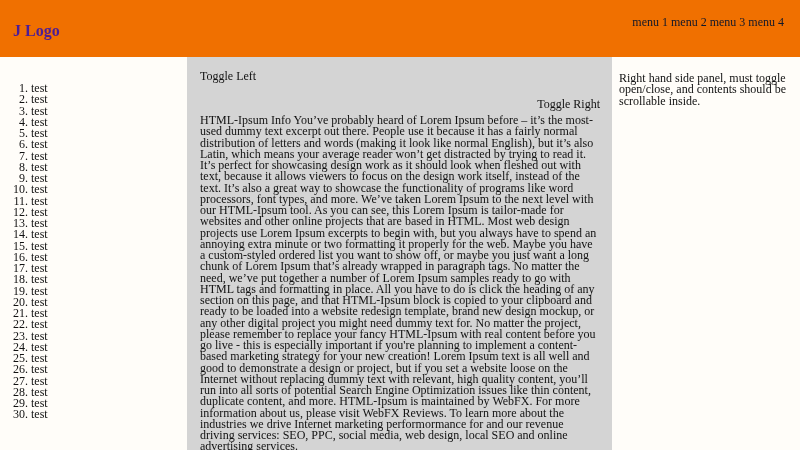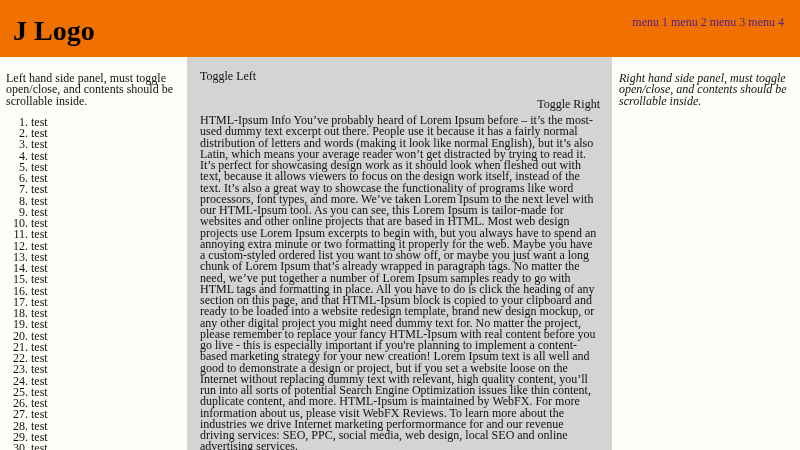--- a/index.html
+++ b/index.html
@@ -13,28 +13,28 @@
     color: #111;
     background: #ffffff;
   }
   .header {
     position: absolute; left: 0; top: 0;
     width: 800px; height: 57px;
     background: #f07000;
   }
   .logo {
     position: absolute; left: 13px; top: 19px;
-    font-size: 28px; line-height: 24px;
+    font-size: 16px; line-height: 24px;
     font-weight: bold;
-    color: #000000;
+    color: #4c1d95;
   }
   .menu {
     position: absolute; right: 16px; top: 15px;
     font-size: 12px; line-height: 14px;
-    color: #4c1d95;
+    color: #0f172a;
     white-space: nowrap;
   }
   .menu span { cursor: pointer; }
   .left-panel {
     position: absolute; left: 0; top: 57px;
     width: 187px; height: 393px;
     background: #fffdf9;
     overflow: hidden;
     padding: 16px 6px 0 6px;
   }
@@ -71,38 +71,36 @@
     margin: 0 0 11px 0;
     line-height: 11.25px;
   }
   .content { margin-top: 32px; }
   .right-panel {
     position: absolute; left: 612px; top: 57px;
     width: 188px; height: 393px;
     background: #fffdf9;
     overflow: hidden;
     padding: 16px 6px 0 7px;
-    font-style: italic;
   }
 </style>
 </head>
 <body>
 
 <div class="header">
   <div class="logo">J Logo</div>
   <div class="menu">
     <span>menu 1</span>
     <span>menu 2</span>
     <span>menu 3</span>
     <span>menu 4</span>
   </div>
 </div>
 
 <div class="left-panel">
-  <p class="panel-desc">Left hand side panel, must toggle open/close, and contents should be scrollable inside.</p>
   <ol class="test-list">
     <li>test</li>
     <li>test</li>
     <li>test</li>
     <li>test</li>
     <li>test</li>
     <li>test</li>
     <li>test</li>
     <li>test</li>
     <li>test</li>

